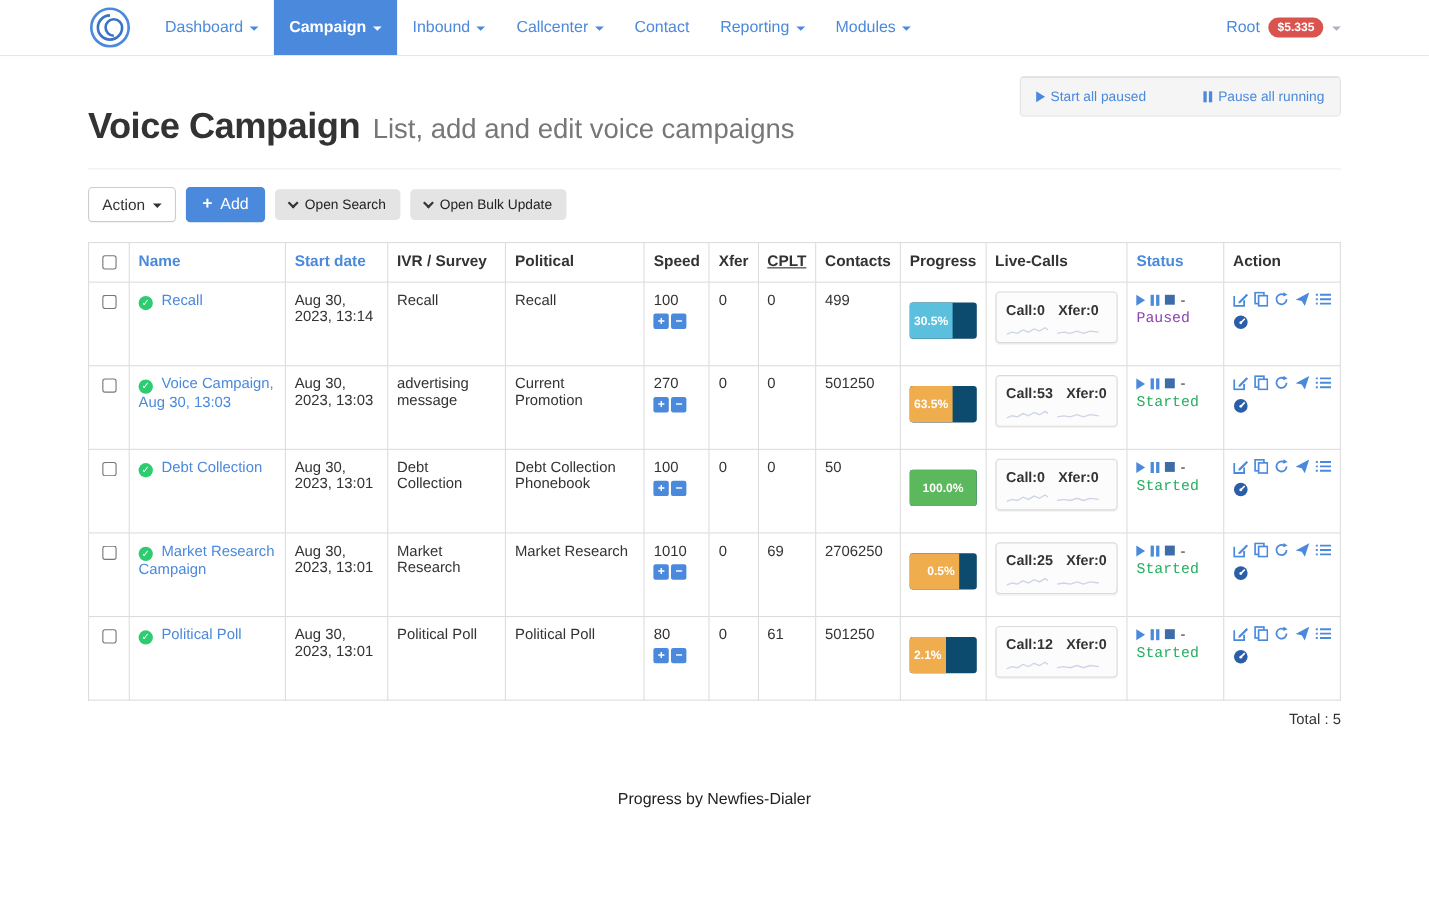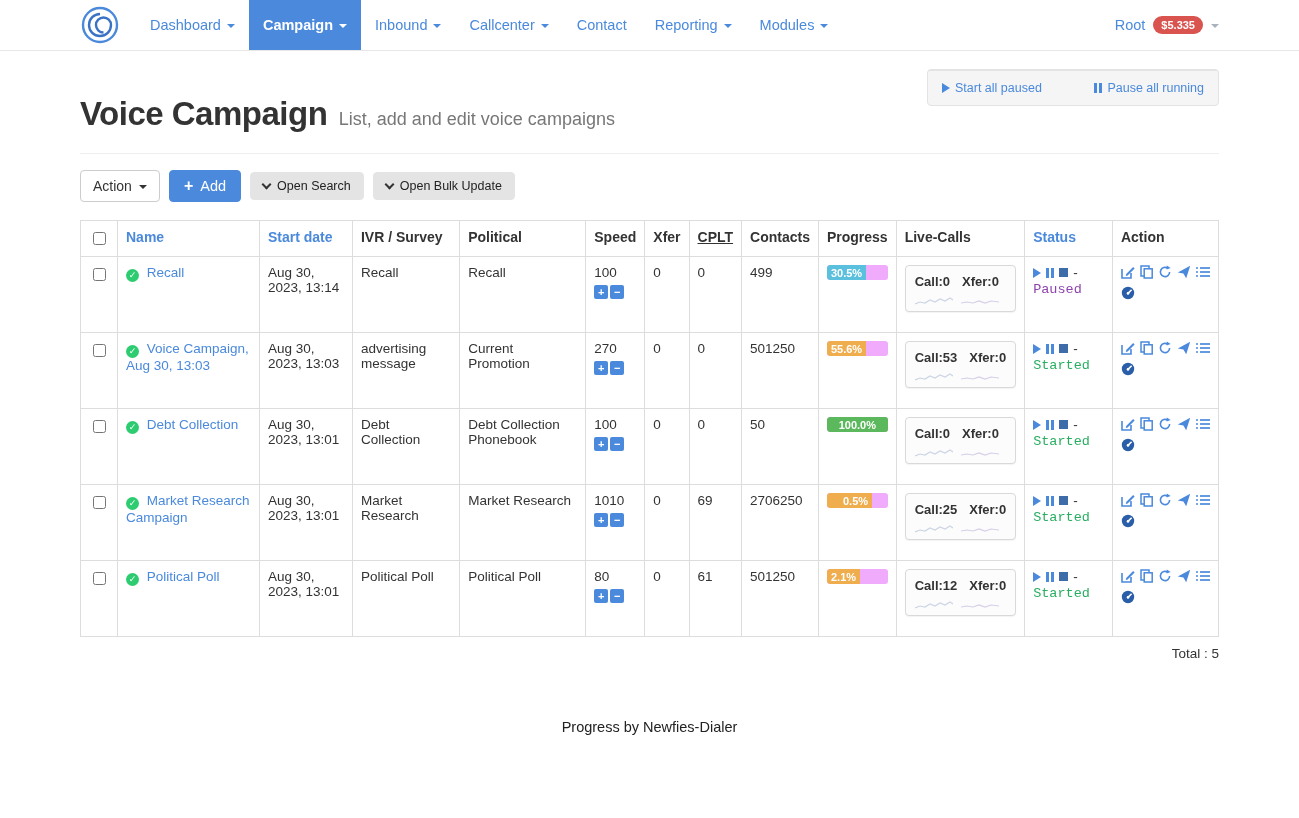--- a/index.html
+++ b/index.html
@@ -20,21 +20,21 @@
   .nav-right { margin-left:auto; display:flex; align-items:center; gap:8px; cursor:pointer; }
   .user-link { color:#4a89dc; font-size:14.5px; text-decoration:none; }
   .balance-badge { background:#d9534f; color:#fff; font-size:11px; font-weight:bold;
     padding:3px 8px; border-radius:10px; }
   .nav-right .caret { color:#aab2bd; }
 
   
   .page-header { display:flex; justify-content:space-between; align-items:flex-start; margin-top:18px; }
   .title-wrap { padding-top:26px; }
   h1 { display:inline; font-size:33px; margin:0; font-weight:bold; color:#333; letter-spacing:-0.5px; }
-  .subtitle { font-size:18px; color:#777; margin-left:7px; }
+  .subtitle { font-size:25px; color:#777; margin-left:7px; }
 
   .stats-panel { width:292px; background:#f5f5f5; border:1px solid #e3e3e3; border-radius:4px;
     font-size:13px; }
   .stats-body { padding:13px 14px 11px; }
   .stats-labels b { margin-right:16px; }
   .stats-sparks { display:flex; gap:26px; margin-top:8px; align-items:flex-end; }
   .stats-footer { border-top:1px solid #e3e3e3; padding:10px 14px; display:flex; justify-content:space-between; }
   .panel-link { color:#4a89dc; text-decoration:none; font-size:12.5px; display:flex; align-items:center; gap:5px; }
 
   .sep { border:0; border-top:1px solid #eee; margin:20px 0 0; }
@@ -60,21 +60,21 @@
   .name-link { color:#4a89dc; text-decoration:none; }
   .check-circle { display:inline-flex; width:13px; height:13px; border-radius:50%;
     background:#2ecc71; color:#fff; font-size:9px; align-items:center; justify-content:center;
     margin-right:4px; vertical-align:-1px; }
 
   .speed-btns { margin-top:5px; display:flex; gap:2px; }
   .sbtn { width:14px; height:14px; background:#4a89dc; color:#fff; border-radius:2px;
     font-size:11px; font-weight:bold; display:inline-flex; align-items:center; justify-content:center;
     cursor:pointer; line-height:1; }
 
-  .pbar { background:#f0abfc; border-radius:3px; height:15px; overflow:hidden; margin-top:0; }
+  .pbar { background:#0c4a6e; border-radius:3px; height:33px; overflow:hidden; margin-top:10px; }
   .pfill { display:flex; align-items:center; justify-content:center; height:100%; color:#fff;
     font-size:11px; font-weight:bold; min-width:fit-content; padding:0 4px; border-radius:3px 0 0 3px; }
 
   .live-box { border:1px solid #d9d9d9; border-radius:4px; background:#fcfcfc;
     padding:8px 9px 5px; box-shadow:0 1px 1px rgba(0,0,0,0.05); }
   .live-labels { font-weight:bold; font-size:13px; display:flex; gap:12px; white-space:nowrap; }
   .live-sparks { display:flex; gap:8px; margin-top:6px; align-items:flex-end; }
 
   .st-icons { display:inline-flex; align-items:center; gap:5px; margin-right:4px; }
   .tri-play { width:0; height:0; border-top:5px solid transparent; border-bottom:5px solid transparent;
@@ -336,21 +336,21 @@
         <span class="sbtn">+</span>
         <span class="sbtn">−</span>
       </div>
     </td>
     <td>0</td>
     <td>0</td>
     <td>501250</td>
     <td>
       <div class="pbar">
         <div class="pfill" style="width: 2.7%; background: rgb(240, 173, 78);">
-          <span>55.6%</span>
+          <span>63.5%</span>
         </div>
       </div>
     </td>
     <td>
       <div class="live-box">
         <div class="live-labels">
           <span>Call:53</span>
           <span>Xfer:0</span>
         </div>
         <div class="live-sparks">

